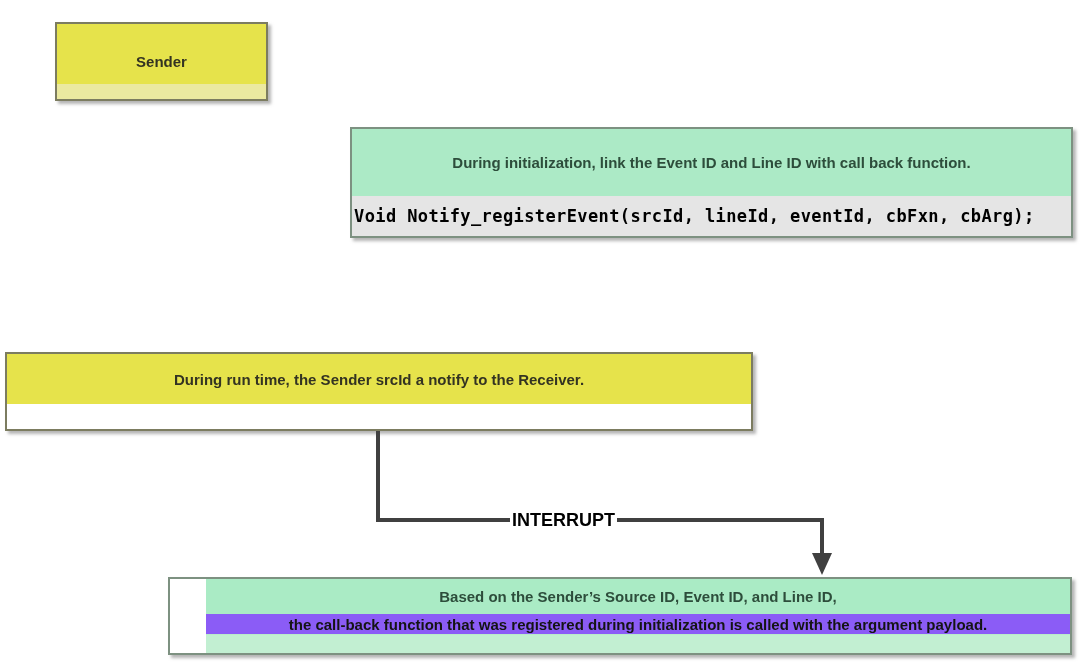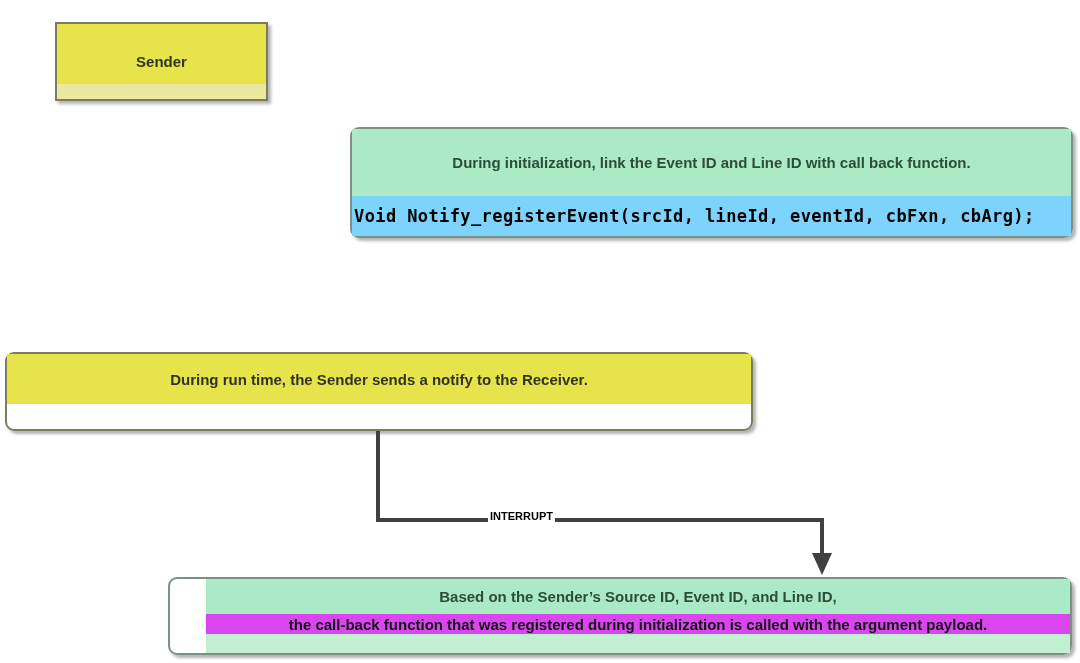--- a/index.html
+++ b/index.html
@@ -39,21 +39,21 @@
   .sender-box .strip { background: #ebe9a0; }
   .receiver-box {
     left: 600px; top: 22px; width: 208px; height: 79px;
     background: #aaeac4;
     border: 2px solid #7d9181;
     color: #2d4d3b;
   }
   .receiver-box .strip { background: #c8f0d8; }
 
   
-  .banded { display: flex; flex-direction: column; border-radius: 9px; }
+  .banded { display: flex; flex-direction: column; }
   .band {
     display: flex;
     align-items: center;
     justify-content: center;
     font-weight: bold;
   }
   .band.head { font-size: 15px; }
   .band.code-band {
     justify-content: flex-start;
     font-family: "DejaVu Sans Mono", "Liberation Mono", monospace;
@@ -61,59 +61,59 @@
     letter-spacing: 0.4px;
     color: #000000;
     white-space: pre;
     padding-left: 2px;
   }
   .init-box {
     left: 350px; top: 127px; width: 723px; height: 111px;
     border: 2px solid #7d9181;
   }
   .init-box .head { flex: 0 0 67px; background: #aceac6; color: #2d4d3b; }
-  .init-box .code-band { flex: 1 1 auto; background: #7dd3fc; }
+  .init-box .code-band { flex: 1 1 auto; background: #e5e5e5; }
 
   .send-box {
     left: 5px; top: 352px; width: 748px; height: 79px;
     border: 2px solid #7c7c60;
   }
   .send-box .head { flex: 0 0 50px; background: #e6e34b; color: #333322; }
   .send-box .code-band { flex: 1 1 auto; background: #efedbe; }
 
   .callback-box {
     left: 168px; top: 577px; width: 904px; height: 78px;
     border: 2px solid #7d9181;
     font-weight: bold;
     padding-left: 36px;
   }
   .callback-box .row1 { flex: 0 0 35px; background: #aaebc5; color: #2d4d3b; font-size: 15px; }
-  .callback-box .row2 { flex: 0 0 20px; background: #d946ef; color: #141414; font-size: 15px; border-bottom: 1px solid #b9ecca;}
+  .callback-box .row2 { flex: 0 0 20px; background: #8b5cf6; color: #141414; font-size: 15px; border-bottom: 1px solid #b9ecca;}
   .callback-box .row3 { flex: 1 1 auto; background: #c2efd2; }
 
   
   .arrow-seg { position: absolute; background: #404040; }
   .arrow-v1 { left: 376px; top: 431px; width: 4px; height: 91px; }
   .arrow-h  { left: 376px; top: 518px; width: 448px; height: 4px; }
   .arrow-v2 { left: 820px; top: 518px; width: 4px; height: 37px; }
   .arrow-head {
     position: absolute;
     left: 812px; top: 553px;
     width: 0; height: 0;
     border-left: 10px solid transparent;
     border-right: 10px solid transparent;
     border-top: 22px solid #404040;
   }
   .interrupt-label {
     position: absolute;
-    left: 488px; top: 510px;
+    left: 510px; top: 510px;
     background: #ffffff;
     padding: 0 2px;
     font-weight: bold;
-    font-size: 11px;
+    font-size: 18px;
     color: #000000;
     z-index: 3;
   }
 </style>
 </head>
 <body>
 
 <div class="canvas">
 
   <div class="box entity sender-box">
@@ -121,21 +121,21 @@
     <span class="entity-label">Sender</span>
   </div>
 
 
   <div class="box banded init-box">
     <div class="band head">During initialization, link the Event ID and Line ID with call back function.</div>
     <div class="band code-band">Void Notify_registerEvent(srcId, lineId, eventId, cbFxn, cbArg);</div>
   </div>
 
   <div class="box banded send-box">
-    <div class="band head">During run time, the Sender sends a notify to the Receiver.</div>
+    <div class="band head">During run time, the Sender srcId a notify to the Receiver.</div>
   </div>
 
   <div class="arrow-seg arrow-v1"></div>
   <div class="arrow-seg arrow-h"></div>
   <div class="arrow-seg arrow-v2"></div>
   <div class="arrow-head"></div>
   <span class="interrupt-label">INTERRUPT</span>
 
   <div class="box banded callback-box">
     <div class="band row1">Based on the Sender’s Source ID, Event ID, and Line ID,</div>

